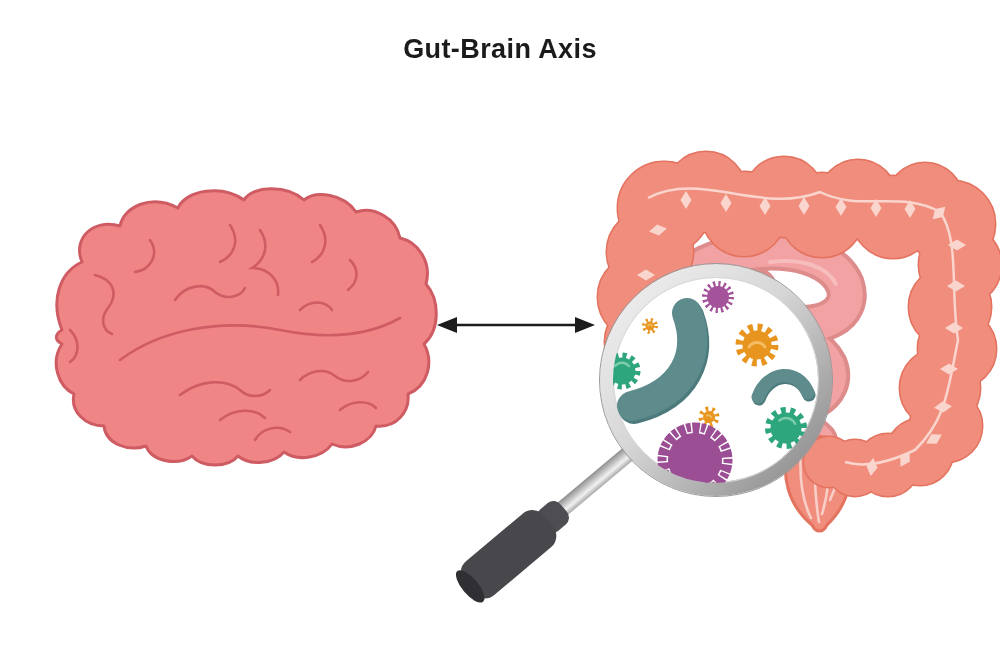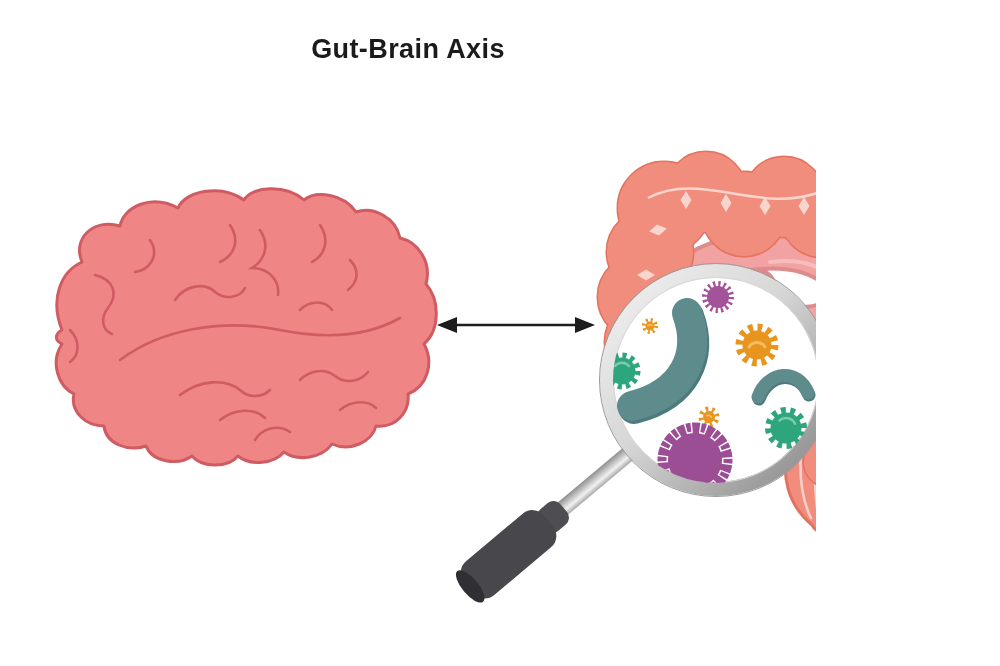--- a/index.html
+++ b/index.html
@@ -1,16 +1,16 @@
 <!DOCTYPE html>
 <html><head>
 <meta charset="utf-8">
 <style>
   html,body{margin:0;padding:0;background:#ffffff;}
-  .stage{position:relative;width:816px;height:666px;background:#ffffff;overflow:hidden;
+  .stage{position:relative;width:1000px;height:666px;background:#ffffff;overflow:hidden;
          font-family:"Liberation Sans", sans-serif;}
   .title{position:absolute;top:34px;left:0;right:0;margin:0;text-align:center;
          font-size:27px;font-weight:700;letter-spacing:.4px;color:#1b1b1b;}
   svg.scene{position:absolute;top:0;left:0;width:1000px;height:666px;display:block;}
 </style>
 </head>
 <body>
 
 <div class="stage">
   <h1 class="title">Gut-Brain Axis</h1>

